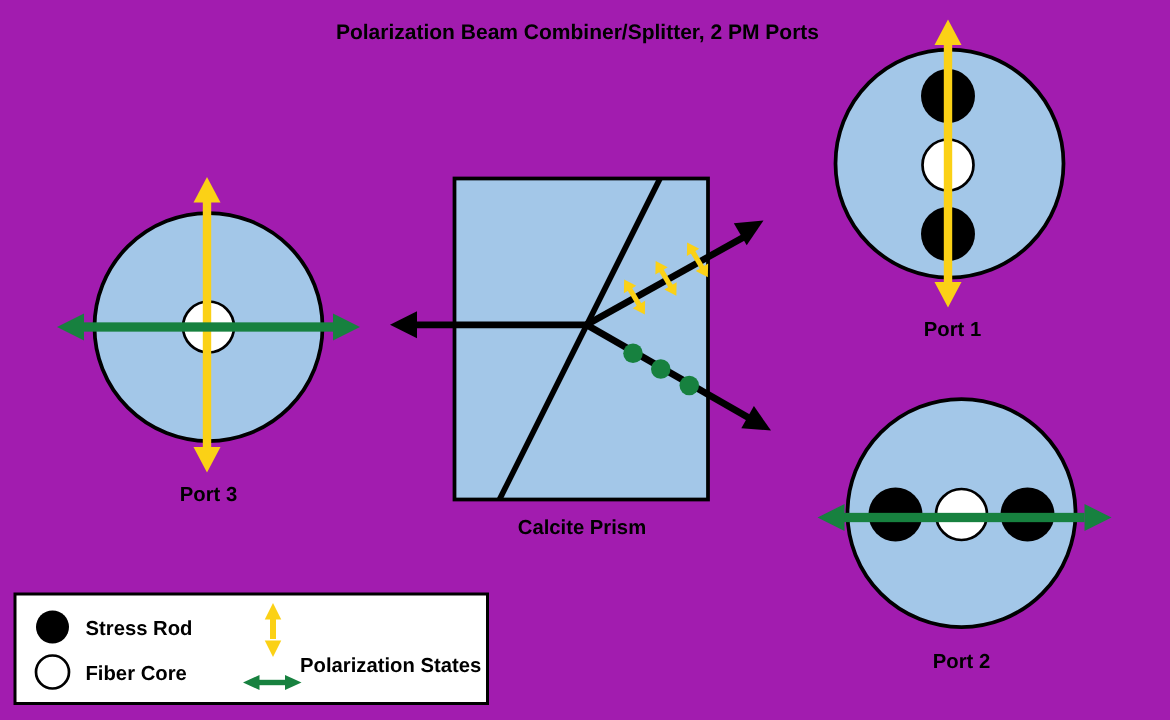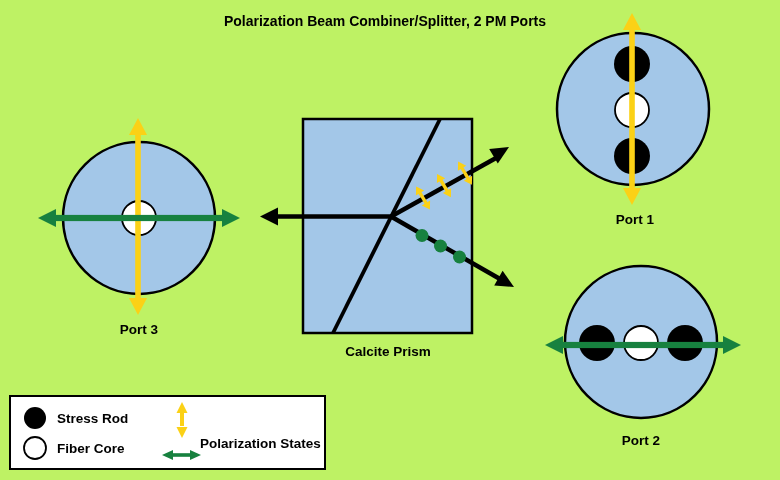--- a/index.html
+++ b/index.html
@@ -2,21 +2,21 @@
 <html style="--fiber-cladding-blue: #a3c7e8; --polarization-yellow: #fbd116; --polarization-green: #17813f; --outline-black: #000000;"><head>
 <meta charset="utf-8">
 <style>
   :root{
     --fiber-cladding-blue:#a3c7e8;
     --polarization-yellow:#fbd116;
     --polarization-green:#17813f;
     --outline-black:#000000;
   }
   html,body{margin:0;padding:0;background:#ffffff;}
-  .stage{width:780px;height:480px;position:relative;background:#bef264;overflow:hidden;}
+  .stage{width:780px;height:480px;position:relative;background:#a21caf;overflow:hidden;}
   svg{display:block;}
   text{font-family:"Liberation Sans","DejaVu Sans",sans-serif;font-weight:700;fill:#000;}
   .title-text{font-size:14px;}
   .label-text{font-size:13.5px;}
   .cladding{fill:var(--fiber-cladding-blue);stroke:var(--outline-black);stroke-width:2.5;}
   .core{fill:#ffffff;stroke:var(--outline-black);stroke-width:1.8;}
   .rod{fill:var(--outline-black);}
   .yellow{fill:var(--polarization-yellow);}
   .yellow-stroke{stroke:var(--polarization-yellow);}
   .green{fill:var(--polarization-green);}

